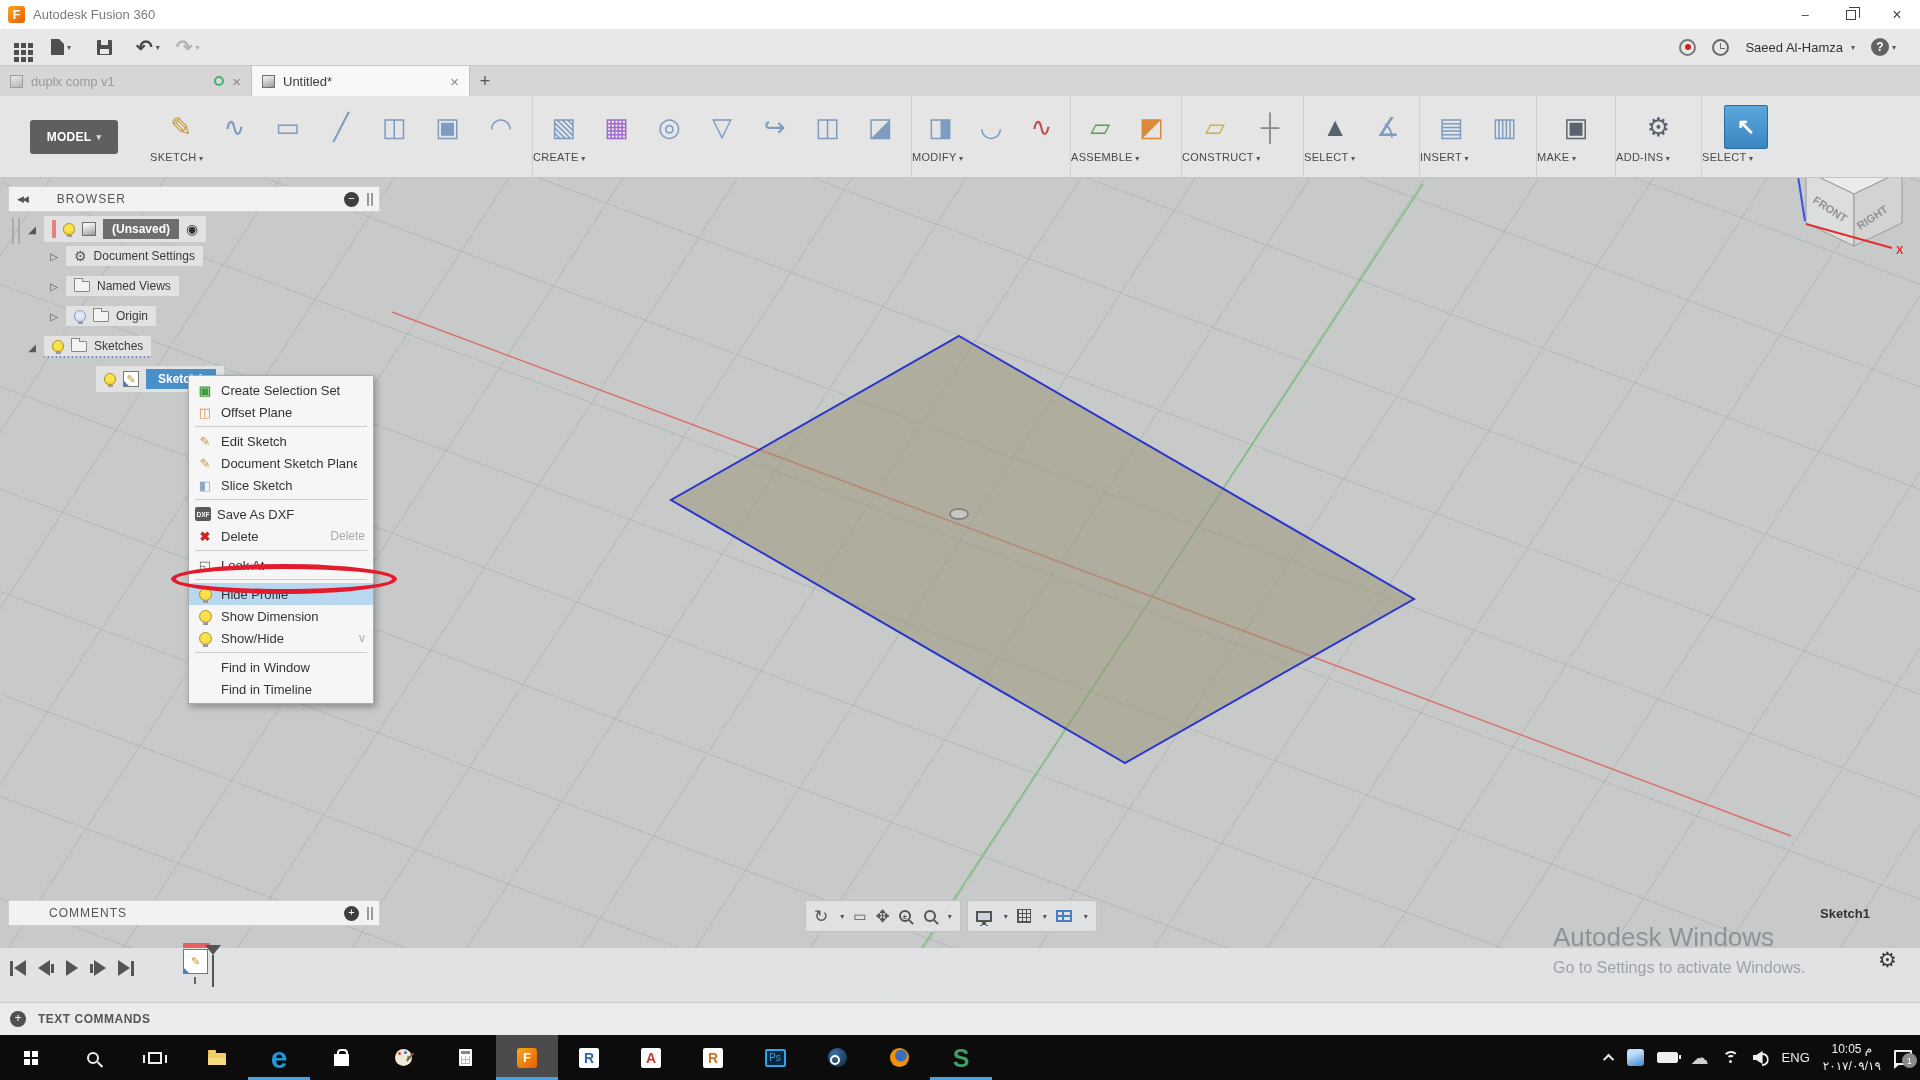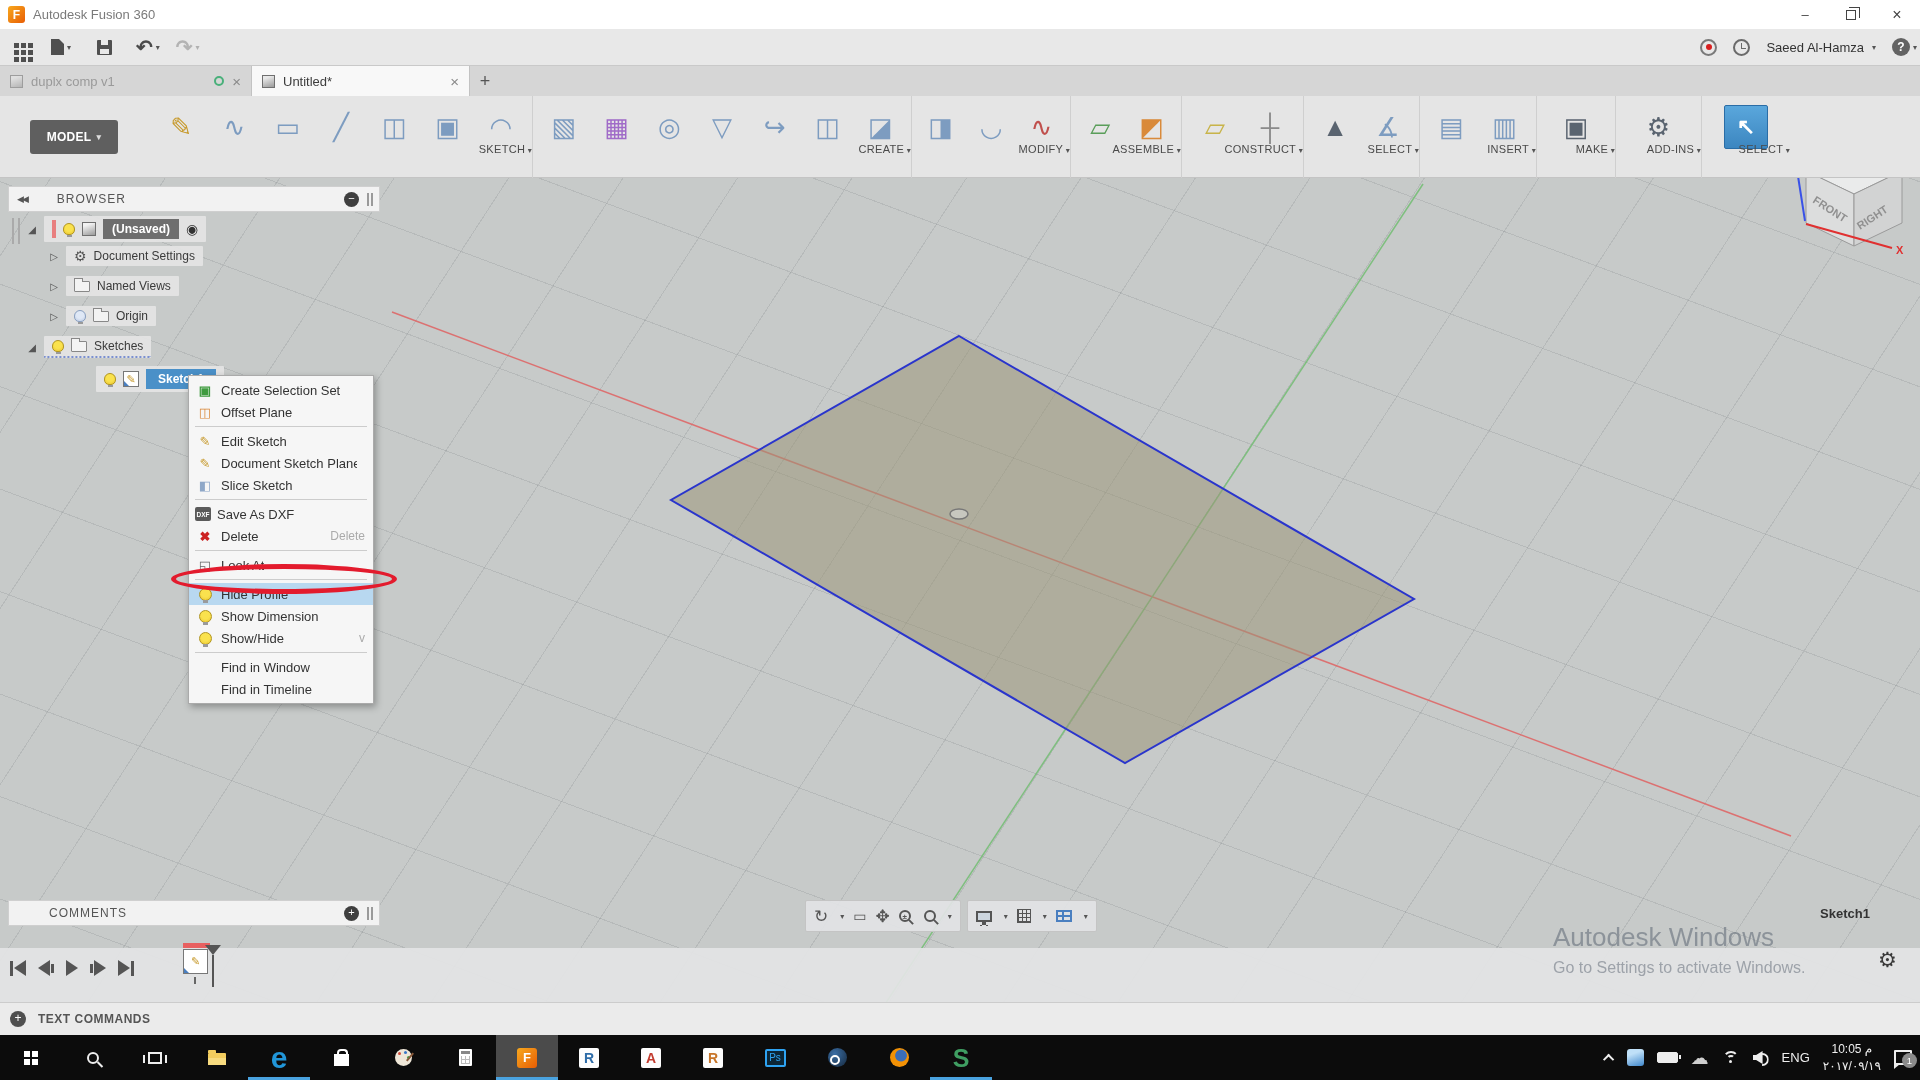--- a/index.html
+++ b/index.html
@@ -19,21 +19,21 @@
 .qat-ic {display:flex;align-items:center;justify-content:center;color:#4a4a4a}
 .caret {font-size:8px;color:#555;margin-left:3px}
 .grid-ic {width:5px;height:5px;background:#4f4f4f;box-shadow:7px 0 0 #4f4f4f,14px 0 0 #4f4f4f,0 7px 0 #4f4f4f,7px 7px 0 #4f4f4f,14px 7px 0 #4f4f4f,0 -7px 0 #4f4f4f,7px -7px 0 #4f4f4f,14px -7px 0 #4f4f4f;margin:10px 0 0 14px}
 .file-ic {width:13px;height:16px;background:#4f4f4f;position:relative;margin-left:32px}
 .file-ic::before {content:"";position:absolute;right:0;top:0;border-top:5px solid #e8e8e8;border-left:5px solid transparent}
 .save-ic {width:15px;height:15px;background:#4f4f4f;border-radius:1px;position:relative;margin-left:26px}
 .save-ic::before {content:"";position:absolute;top:0;left:4px;width:7px;height:5px;background:#e8e8e8}
 .save-ic::after {content:"";position:absolute;bottom:1px;left:3px;width:9px;height:5px;background:#e8e8e8}
 .undo-ic {font-size:20px;font-weight:bold;color:#4a4a4a;margin-left:24px;line-height:18px}
 .redo-ic {font-size:20px;font-weight:bold;color:#b3b3b3;margin-left:16px;line-height:18px}
-#qat-right {margin-left:auto;display:flex;align-items:center;gap:16px;margin-right:3px}
+#qat-right {margin-left:auto;display:flex;align-items:center;gap:16px;margin-right:24px}
 .rec-ic {width:17px;height:17px;border:2px solid #7a7a7a;border-radius:50%;position:relative}
 .rec-ic::after {content:"";position:absolute;left:3.5px;top:3.5px;width:6px;height:6px;border-radius:50%;background:#d81f1f}
 .clk-ic {width:17px;height:17px;border:2px solid #6a6a6a;border-radius:50%;position:relative}
 .clk-ic::before {content:"";position:absolute;left:6px;top:2px;width:4px;height:5px;border-left:1.5px solid #6a6a6a;border-bottom:1.5px solid #6a6a6a}
 #user-name {font-size:13px;color:#333}
 .help-ic {width:18px;height:18px;border-radius:50%;background:#636363;color:#fff;font-size:12px;font-weight:bold;display:flex;align-items:center;justify-content:center}
 
 
 #tabbar {position:absolute;left:0;top:66px;width:1920px;height:30px;background:#d6d6d6;display:flex;z-index:20}
 .doc-tab {display:flex;align-items:center;padding:0 10px;gap:8px;font-size:13px}
@@ -49,21 +49,21 @@
 
 #toolbar {position:absolute;left:0;top:96px;width:1920px;height:82px;background:#e5e5e5;border-bottom:1px solid #c4c4c4;z-index:20}
 #tb-handle {position:absolute;left:12px;top:122px;width:8px;height:26px;border-left:2px solid #aaa;border-right:2px solid #aaa}
 #model-btn {position:absolute;left:30px;top:24px;width:88px;height:34px;background:#5f5f5f;border-radius:3px;color:#fff;font-size:12px;font-weight:bold;display:flex;align-items:center;justify-content:center;letter-spacing:.3px}
 #model-btn::after {content:" ▾";font-size:9px;margin-left:5px;color:#ddd}
 .tb-group {position:absolute;top:0;height:82px;border-right:1px solid #cfcfcf}
 .tb-group.last {border-right:none}
 .tb-icons {display:flex;justify-content:space-evenly;align-items:center;height:58px;padding-top:4px}
 .tb-icon {width:44px;height:44px;display:flex;align-items:center;justify-content:center;font-size:26px;line-height:1}
 .tb-icon.sel {background:linear-gradient(#5aa7dc,#3c86c0);border:1px solid #2a6da6;border-radius:2px;color:#fff;font-size:22px;font-weight:bold}
-.tb-label {position:absolute;bottom:23px;width:100%;text-align:right;font-size:11px;color:#4a4a4a;letter-spacing:.3px}
+.tb-label {position:absolute;bottom:15px;width:100%;text-align:left;font-size:11px;color:#4a4a4a;letter-spacing:.3px}
 .tb-label::after {content:" ▾";font-size:8px;color:#555}
 
 
 #canvas {position:absolute;left:0;top:178px;width:1920px;height:824px;background-color:#c7cac9;background-image:repeating-linear-gradient(20.5deg,rgba(115,120,124,.20) 0 1px,transparent 1px 96px),repeating-linear-gradient(303deg,rgba(115,120,124,.20) 0 1px,transparent 1px 96px);z-index:0}
 #scene {position:absolute;left:0;top:0;width:1920px;height:1080px;z-index:1;pointer-events:none}
 
 
 #viewcube {position:absolute;left:1786px;top:124px;z-index:6}
 
 

